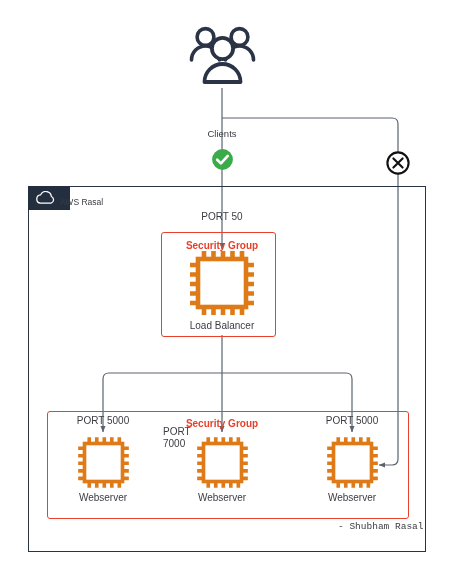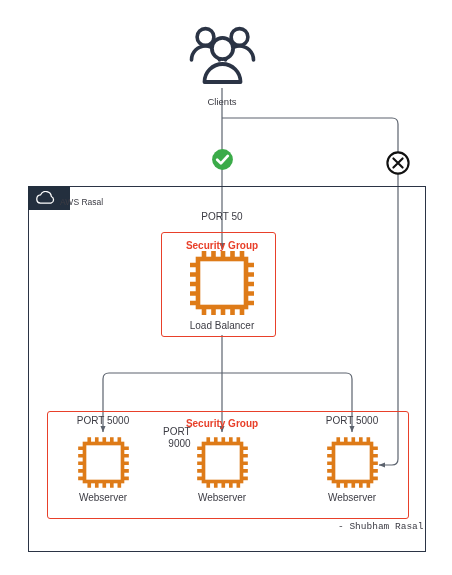--- a/index.html
+++ b/index.html
@@ -19,26 +19,26 @@
   .sg{position:absolute;border:1.6px solid #e8402a;border-radius:3px;background:transparent;}
   .sg-title{position:absolute;color:#e8402a;font-size:10px;white-space:nowrap;
             transform:translateX(-50%);font-weight:700;}
 
   
   .chip{position:absolute;}
   .node-label{position:absolute;transform:translateX(-50%);white-space:nowrap;
               color:#3b3b43;font-size:10px;text-align:right;}
   .port{position:absolute;color:#3b3b43;font-size:10px;white-space:nowrap;}
   .port.ctr{transform:translateX(-50%);text-align:center;}
-  .port.two{line-height:1.22;text-align:right;}
+  .port.two{line-height:1.22;text-align:left;}
 
   
   .badge{position:absolute;}
   .sig{position:absolute;color:#3b3b43;font-size:9.5px;white-space:nowrap;font-family:Liberation Mono, monospace;}
-  .clients-cap{position:absolute;transform:translateX(-50%);font-size:9.5px;color:#3b3b43;}
+  .clients-cap{position:absolute;transform:translateX(-50%);font-size:9.5px;color:#3b3b43;margin-top:32px;}
 </style>
 </head>
 <body>
 
 <div id="stage">
 
   <svg id="wires" viewBox="0 0 452 575">
     <defs>
       <marker id="arr" markerWidth="8" markerHeight="8" refX="6.4" refY="3.1" orient="auto" markerUnits="userSpaceOnUse">
         <path d="M0,0.4 L6.6,3.1 L0,5.8 z" fill="#5c636e"></path>
@@ -129,21 +129,21 @@
         <path d="M12 18 L4 18 M12 27.5 L4 27.5 M12 37 L4 37 M12 46.5 L4 46.5 M12 56 L4 56"></path>
         <path d="M60 18 L68 18 M60 27.5 L68 27.5 M60 37 L68 37 M60 46.5 L68 46.5 M60 56 L68 56"></path>
       </g>
       <rect x="12" y="12" width="48" height="48" fill="#ffffff" stroke="#de7b18" stroke-width="4.6"></rect>
     </svg>
   </div>
   <div class="node-label" style="left:103px;top:492px;">Webserver</div>
 
   <div class="port two" style="left:163px;top:426px;">
     <div>PORT</div>
-    <div>9000</div>
+    <div>7000</div>
   </div>
   <div class="chip" style="left:194px;top:434px;width:57px;height:57px;">
     <svg viewBox="0 0 72 72" width="57" height="57">
       <g stroke="#de7b18" stroke-width="4.6" stroke-linecap="butt">
         <path d="M18 12 L18 4 M27.5 12 L27.5 4 M37 12 L37 4 M46.5 12 L46.5 4 M56 12 L56 4"></path>
         <path d="M18 60 L18 68 M27.5 60 L27.5 68 M37 60 L37 68 M46.5 60 L46.5 68 M56 60 L56 68"></path>
         <path d="M12 18 L4 18 M12 27.5 L4 27.5 M12 37 L4 37 M12 46.5 L4 46.5 M12 56 L4 56"></path>
         <path d="M60 18 L68 18 M60 27.5 L68 27.5 M60 37 L68 37 M60 46.5 L68 46.5 M60 56 L68 56"></path>
       </g>
       <rect x="12" y="12" width="48" height="48" fill="#ffffff" stroke="#de7b18" stroke-width="4.6"></rect>

